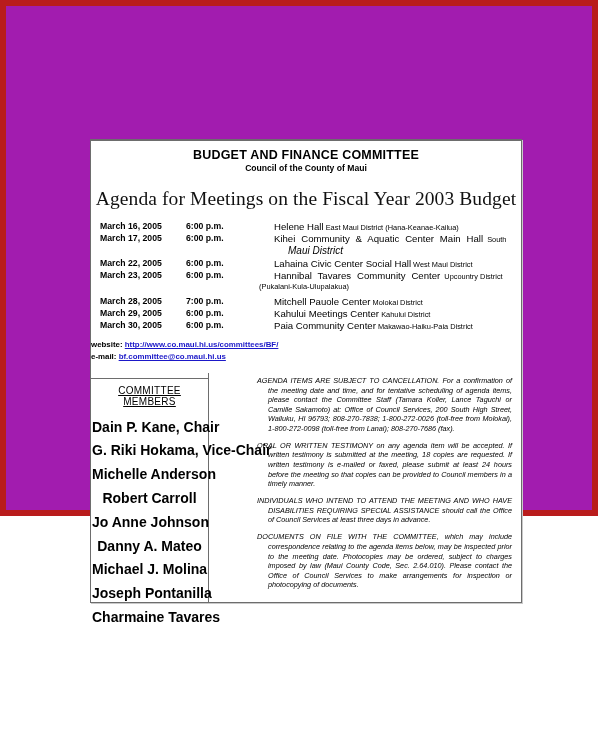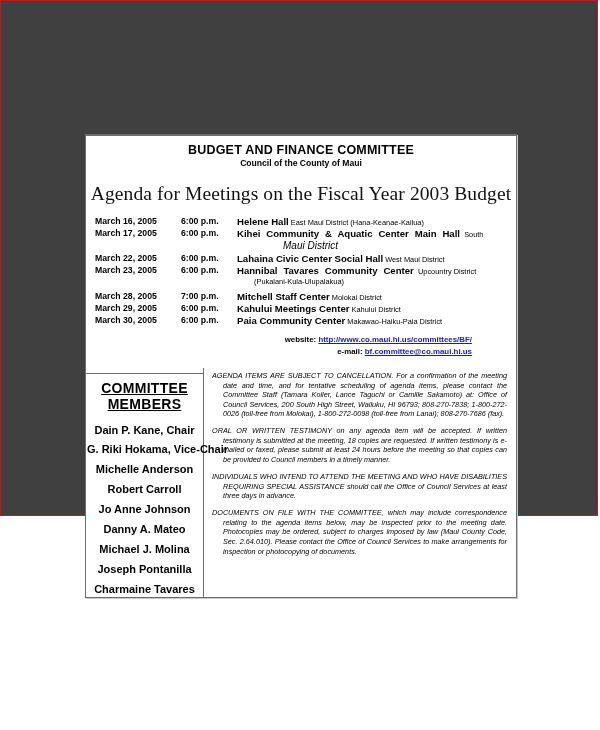--- a/index.html
+++ b/index.html
@@ -11,23 +11,23 @@
     width: 600px;
     height: 730px;
     background: #ffffff;
     font-family: "Liberation Serif", serif;
     overflow: hidden;
   }
   .page {
     position: relative;
     width: 598px;
     height: 516px;
-    border: 1px solid #b91c1c;
+    border: 6px solid #b91c1c;
     box-sizing: border-box;
-    background: #404040;
+    background: #a21caf;
   }
   
   .doc {
     position: absolute;
     left: 84px;
     top: 133px;
     width: 432px;
     height: 464px;
     box-sizing: border-box;
     border: 1px solid #6d6d6d;
@@ -101,21 +101,21 @@
     color: #000;
   }
   .sched td.c-venue {
     font-size: 9.6px;
     font-weight: bold;
     color: #000;
     text-align: justify;
     text-align-last: left;
   }
   .sched tr.gap td { padding-top: 4.5px; }
-  .venue-name { font-size: 9.6px; font-weight: bold; }
+  .venue-name { font-size: 9.6px; font-weight: normal; margin-left: 32px; }
   .venue-dist {
     font-size: 7.4px;
     font-weight: normal;
     font-family: "Liberation Sans", sans-serif;
     margin-top: 24px;
   }
   .venue-just .venue-name { word-spacing: 3.2px; }
   .venue-cont {
     display: block;
     font-size: 7.4px;
@@ -129,21 +129,21 @@
     font-weight: normal;
     padding-left: 46px;
     line-height: 1.25;
     font-style: italic;
   }
 
   
   .links {
     margin-top: 7px;
     padding-right: 44px;
-    text-align: right;
+    text-align: left;
     font-family: "Liberation Sans", sans-serif;
     font-size: 7.9px;
     font-weight: bold;
     line-height: 1.45;
     color: #000;
   }
   .links .row { white-space: nowrap; }
   .links .lbl { font-weight: bold; }
   .links a {
     color: #1b18c8;
@@ -174,38 +174,39 @@
     top: 5px;
     border-top: 1px solid #6d6d6d;
   }
   .members-body {
     padding-top: 12px;
     text-align: center;
     font-family: "Liberation Sans", sans-serif;
     color: #000;
   }
   .members-head {
-    font-size: 14px;
-    font-weight: bold;
+    font-size: 10px;
+    font-weight: normal;
     text-decoration: underline;
     letter-spacing: 0.3px;
     word-spacing: 3px;
     padding-bottom: 5px;
   }
   .member {
-    font-size: 11px;
+    font-size: 14px;
     font-weight: bold;
     line-height: 1.3;
     padding: 5.6px 1px 0 1px;
     white-space: nowrap;
   }
   .col-notes {
     flex: 1 1 auto;
     padding: 3px 9px 0 8px;
     box-sizing: border-box;
+    margin-left: 40px;
   }
   .note {
     font-family: "Liberation Sans", sans-serif;
     font-style: italic;
     font-size: 7.25px;
     line-height: 1.32;
     color: #000;
     text-align: justify;
     margin: 0 0 7.5px 0;
     padding-left: 11px;
@@ -246,21 +247,21 @@
               <td class="c-venue"><span class="venue-name">Lahaina Civic Center Social Hall</span><span class="venue-dist"> <span>West Maui District</span></span></td>
             </tr>
             <tr>
               <td class="c-date">March 23, 2005</td>
               <td class="c-time">6:00 p.m.</td>
               <td class="c-venue venue-just"><span class="venue-name">Hannibal Tavares Community Center</span><span class="venue-dist">&nbsp; <span>Upcountry District</span></span><span class="venue-cont">(Pukalani-Kula-Ulupalakua)</span></td>
             </tr>
             <tr class="gap">
               <td class="c-date">March 28, 2005</td>
               <td class="c-time">7:00 p.m.</td>
-              <td class="c-venue"><span class="venue-name">Mitchell Staff Center</span><span class="venue-dist"> <span>Molokai District</span></span></td>
+              <td class="c-venue"><span class="venue-name">Mitchell Pauole Center</span><span class="venue-dist"> <span>Molokai District</span></span></td>
             </tr>
             <tr>
               <td class="c-date">March 29, 2005</td>
               <td class="c-time">6:00 p.m.</td>
               <td class="c-venue"><span class="venue-name">Kahului Meetings Center</span><span class="venue-dist"> <span>Kahului District</span></span></td>
             </tr>
             <tr>
               <td class="c-date">March 30, 2005</td>
               <td class="c-time">6:00 p.m.</td>
               <td class="c-venue"><span class="venue-name">Paia Community Center</span><span class="venue-dist"> <span>Makawao-Haiku-Paia District</span></span></td>

